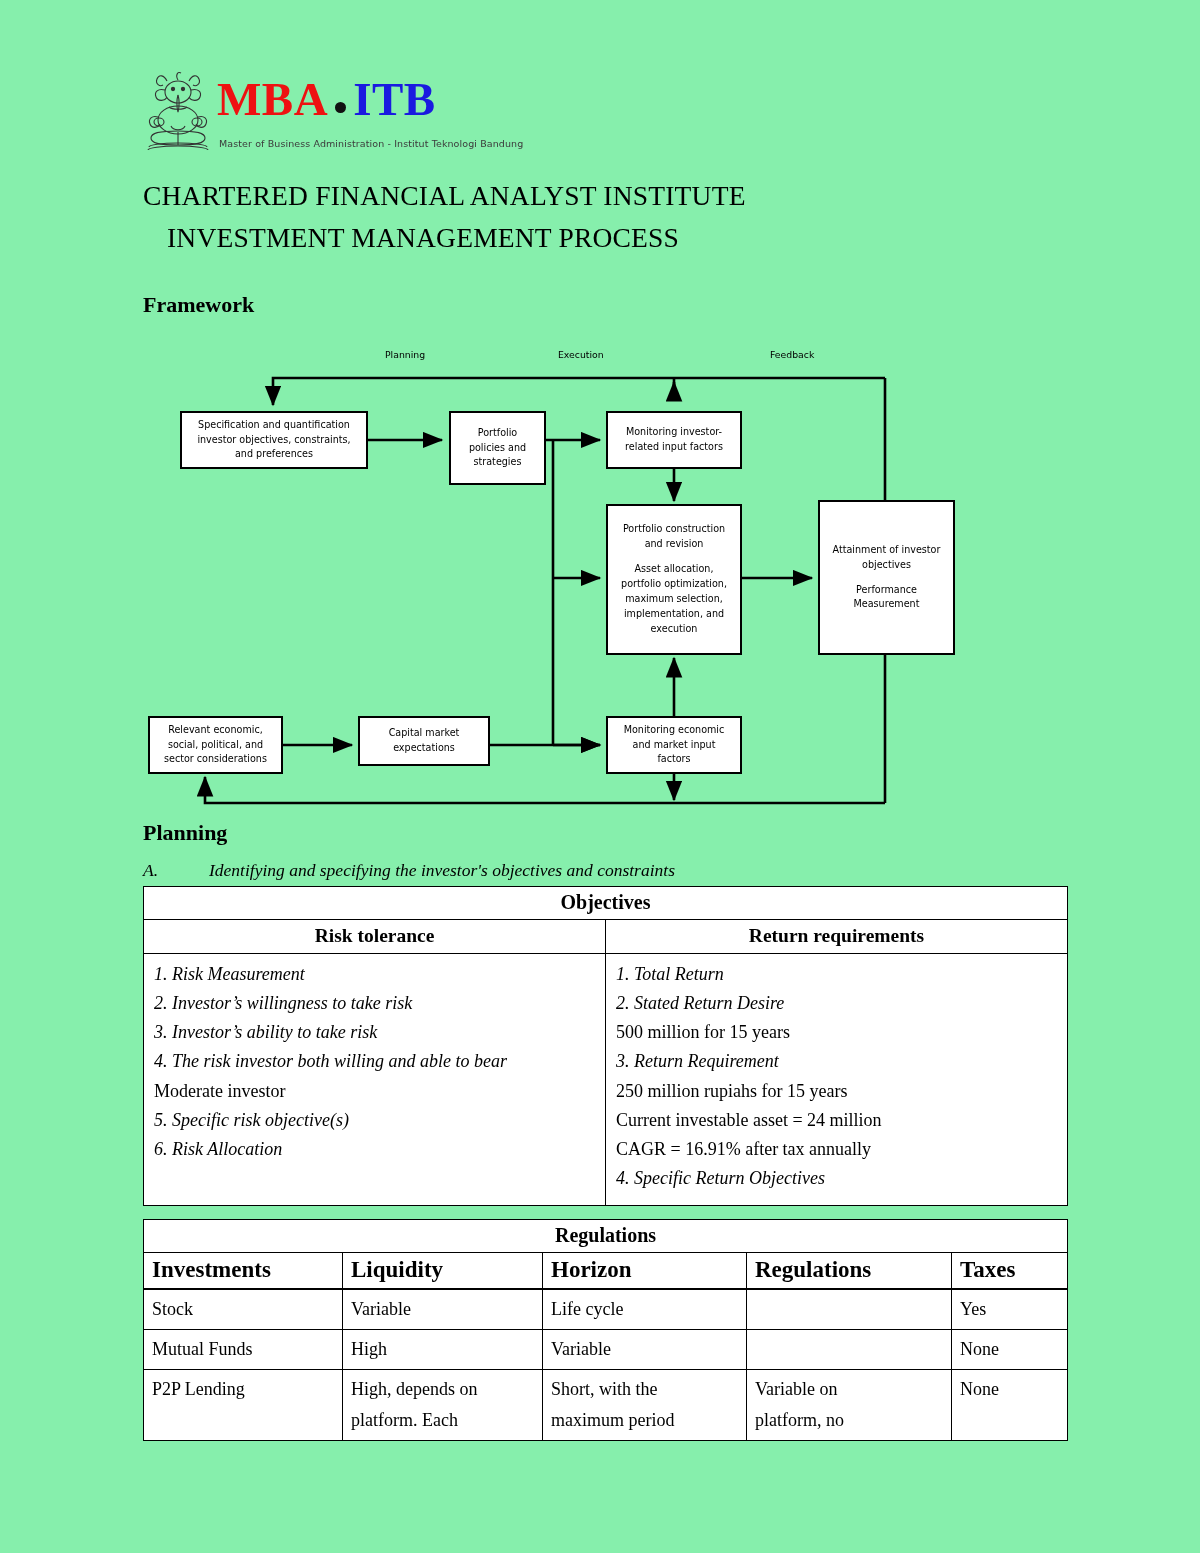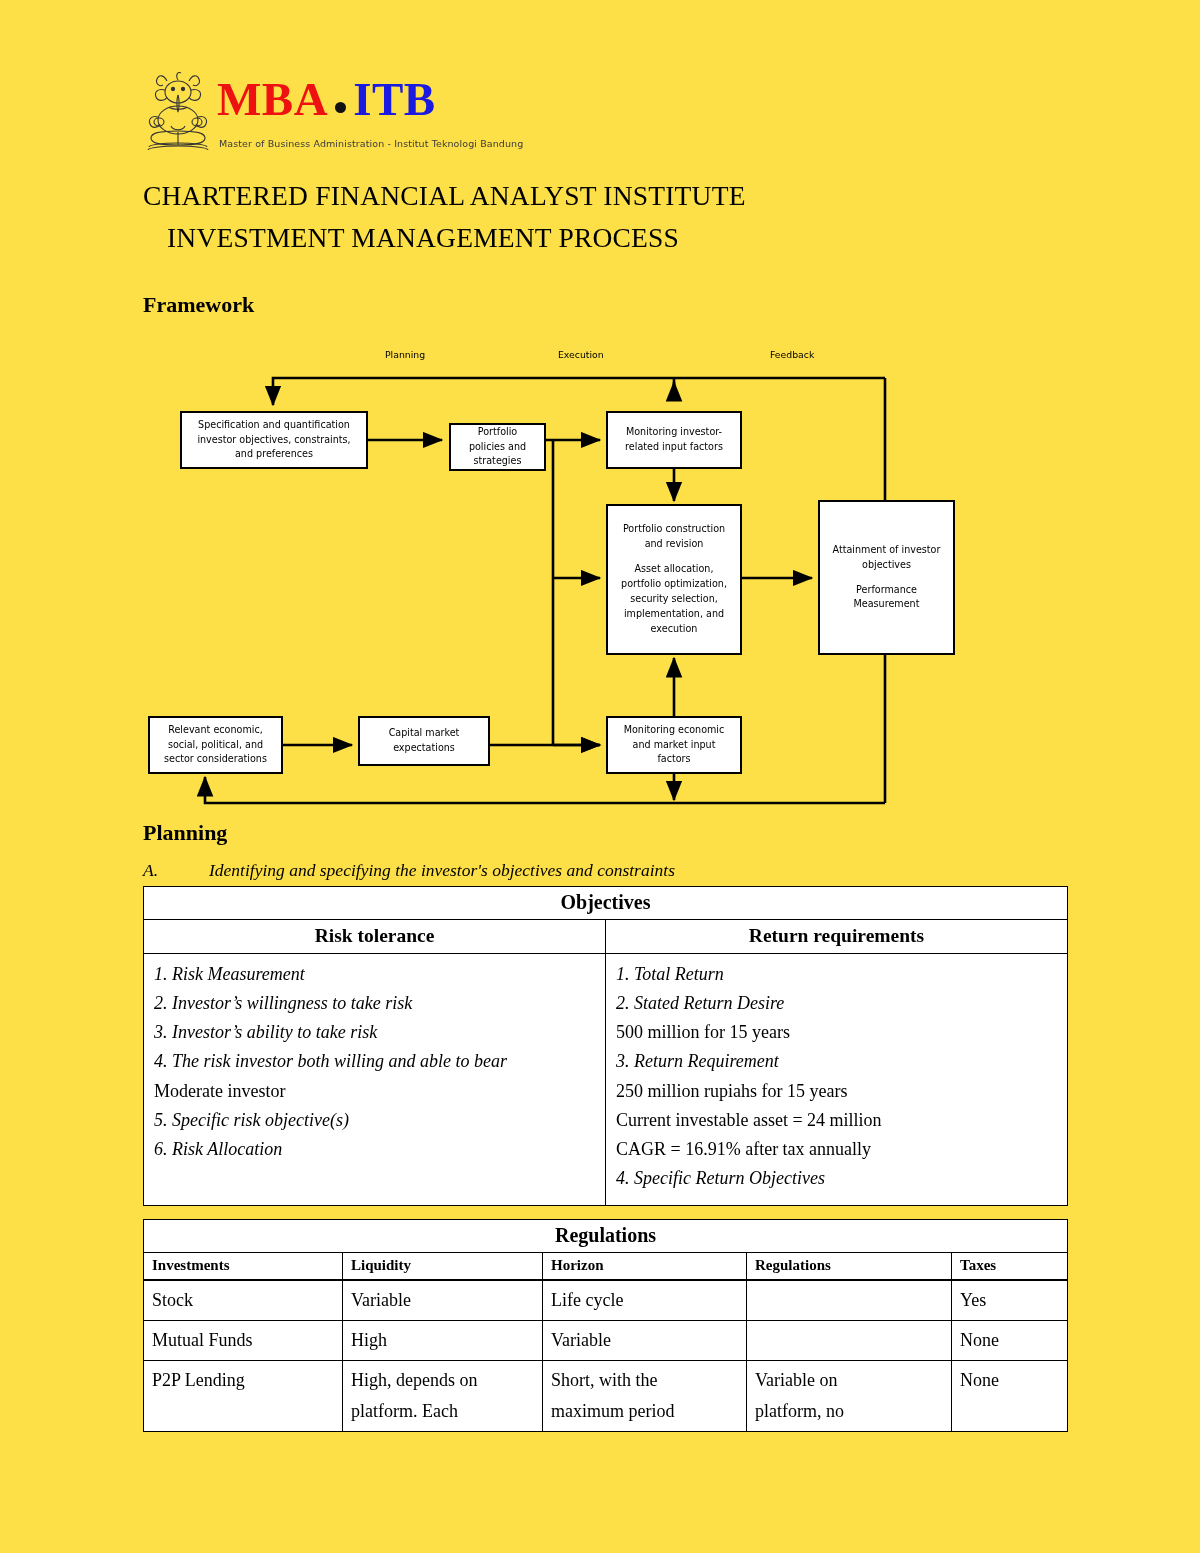--- a/index.html
+++ b/index.html
@@ -8,21 +8,21 @@
     background: #ffffff;
   }
   body {
     font-family: "Liberation Serif", serif;
     color: #000000;
   }
   #page {
     position: relative;
     width: 1200px;
     height: 1553px;
-    background: #fde047;
+    background: #86efac;
     overflow: hidden;
   }
 
   
   .logo-block {
     position: absolute;
     left: 145px;
     top: 62px;
     width: 330px;
     height: 100px;
@@ -185,21 +185,21 @@
     width: 925px;
   }
   #constraints-table .tbl-title {
     text-align: center;
     font-weight: bold;
     font-size: 20px;
     padding: 4px 0 5px 0;
   }
   #constraints-table th.col-head {
     font-weight: bold;
-    font-size: 15px;
+    font-size: 23px;
     padding: 4px 8px 5px 8px;
     border-bottom: 2px solid #000;
   }
   #constraints-table td.data-cell {
     font-size: 18px;
     line-height: 1.68;
     padding: 4px 8px 5px 8px;
   }
 </style>
 </head>
@@ -288,21 +288,21 @@
     </svg>
 
     <div class="fc-box" style="left:180px; top:411px; width:188px; height:58px;">
       <div>
         <div>Specification and quantification</div>
         <div>investor objectives, constraints,</div>
         <div>and preferences</div>
       </div>
     </div>
 
-    <div class="fc-box" style="left:449px; top:411px; width:97px; height:48px;margin-top:12px;">
+    <div class="fc-box" style="left:449px; top:411px; width:97px; height:74px;">
       <div>
         <div>Portfolio</div>
         <div>policies and</div>
         <div>strategies</div>
       </div>
     </div>
 
     <div class="fc-box" style="left:606px; top:411px; width:136px; height:58px;">
       <div>
         <div>Monitoring investor-</div>
@@ -310,21 +310,21 @@
       </div>
     </div>
 
     <div class="fc-box" style="left:606px; top:504px; width:136px; height:151px;">
       <div>
         <div>Portfolio construction</div>
         <div>and revision</div>
         <span class="fc-gap"></span>
         <div>Asset allocation,</div>
         <div>portfolio optimization,</div>
-        <div>security selection,</div>
+        <div>maximum selection,</div>
         <div>implementation, and</div>
         <div>execution</div>
       </div>
     </div>
 
     <div class="fc-box" style="left:818px; top:500px; width:137px; height:155px;">
       <div>
         <div>Attainment of investor</div>
         <div>objectives</div>
         <span class="fc-gap"></span>

